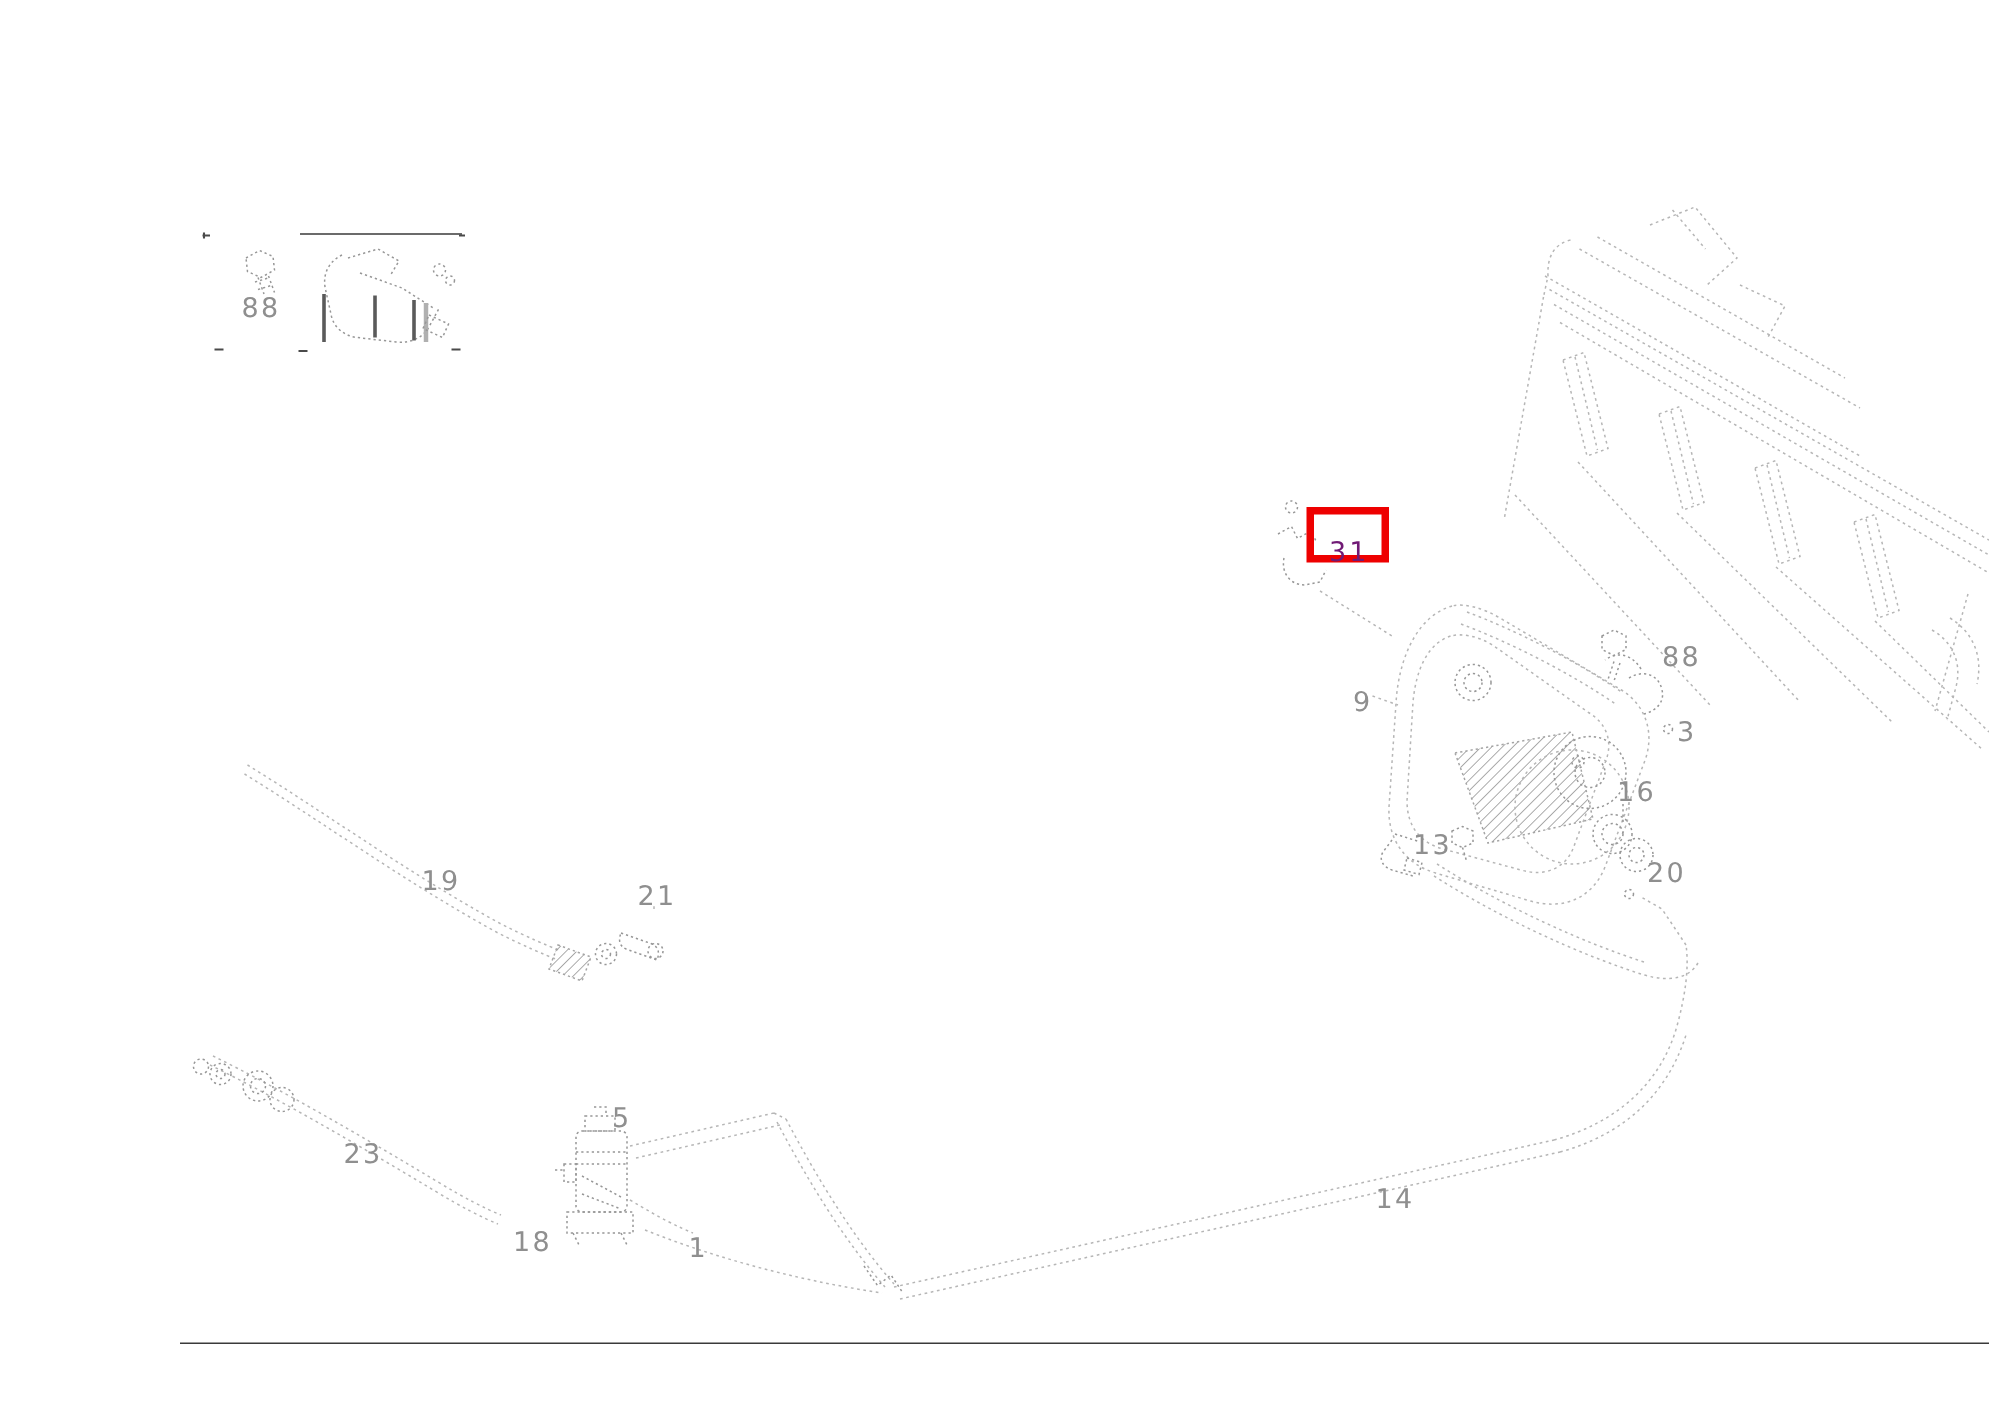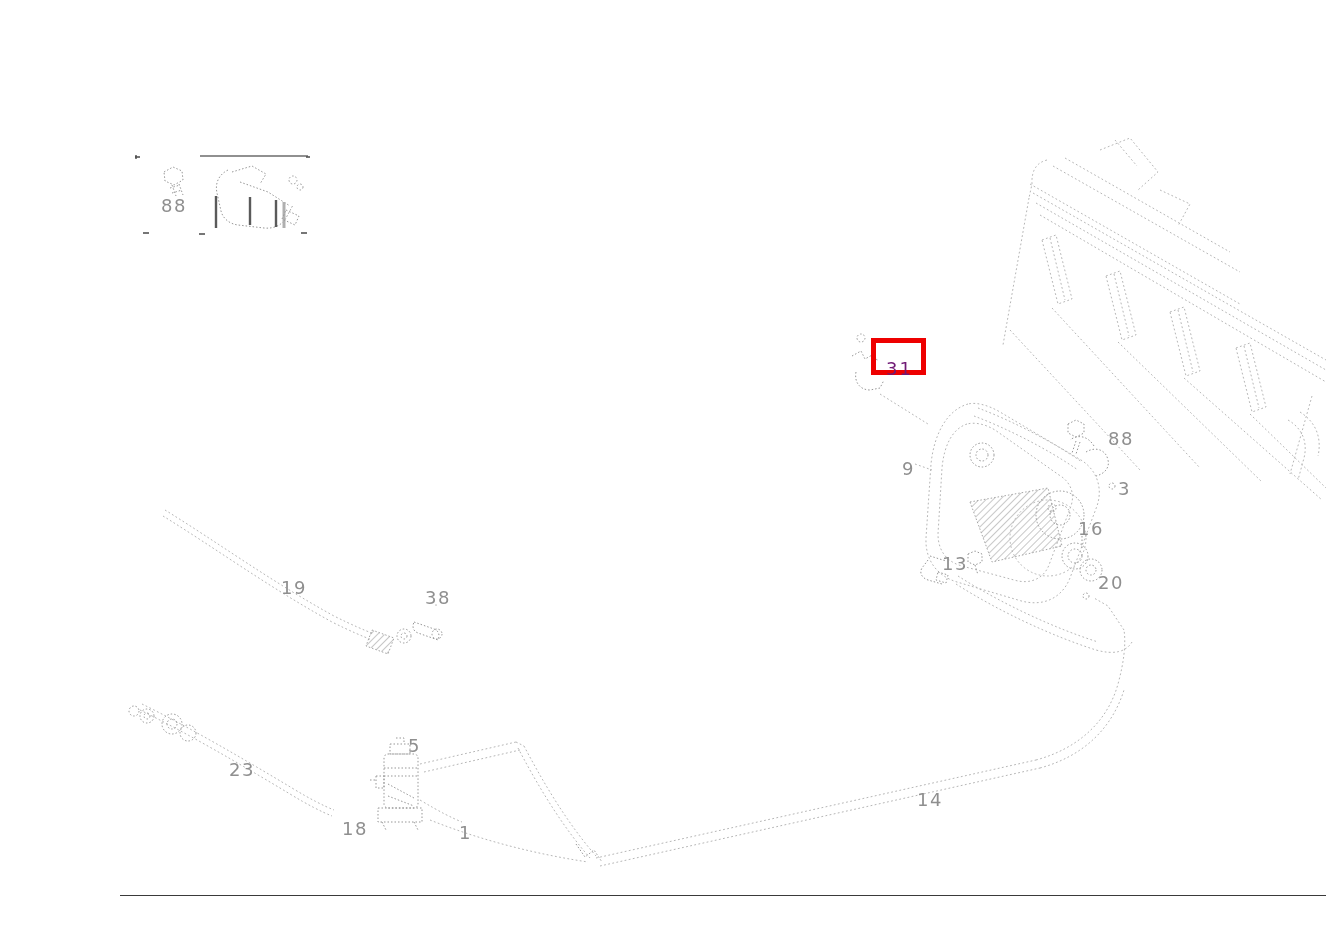--- a/index.html
+++ b/index.html
@@ -188,20 +188,20 @@
 
 <span class="lbl faint" style="left:886px;top:349px;">31</span>
 <span class="lbl" style="left:161px;top:197px;">88</span>
 <span class="lbl" style="left:1108px;top:430px;">88</span>
 <span class="lbl" style="left:902px;top:460px;">9</span>
 <span class="lbl" style="left:1118px;top:480px;">3</span>
 <span class="lbl" style="left:1078px;top:520px;">16</span>
 <span class="lbl" style="left:1098px;top:574px;">20</span>
 <span class="lbl" style="left:942px;top:555px;">13</span>
 <span class="lbl" style="left:281px;top:579px;">19</span>
-<span class="lbl" style="left:425px;top:589px;">38</span>
+<span class="lbl" style="left:425px;top:589px;">21</span>
 <span class="lbl" style="left:229px;top:761px;">23</span>
 <span class="lbl" style="left:408px;top:737px;">5</span>
 <span class="lbl" style="left:342px;top:820px;text-align:right;">18</span>
 <span class="lbl" style="left:459px;top:824px;">1</span>
 <span class="lbl" style="left:917px;top:791px;">14</span>
 
 <div id="footer-rule"></div>
 
 </body></html>

